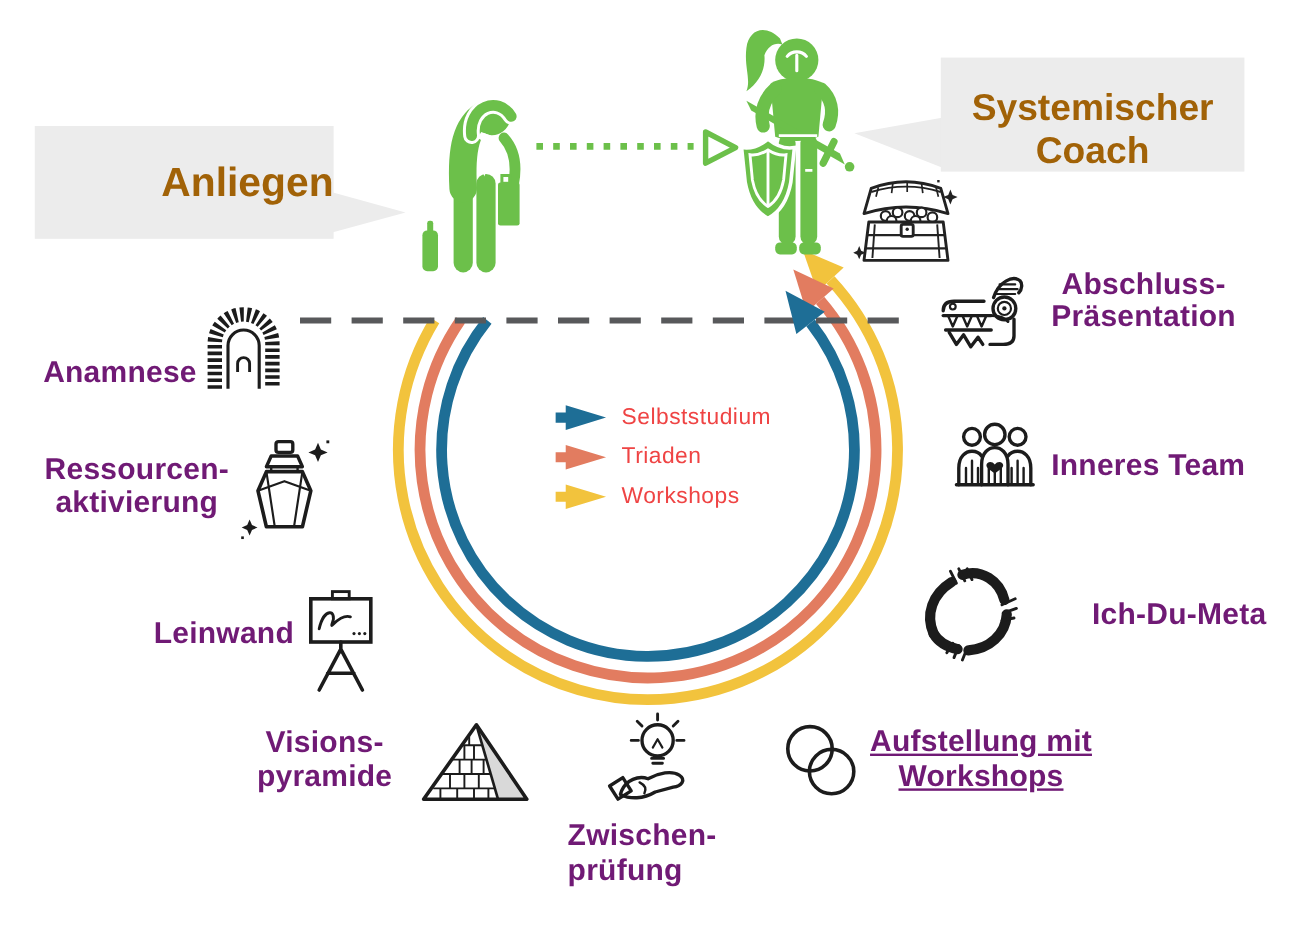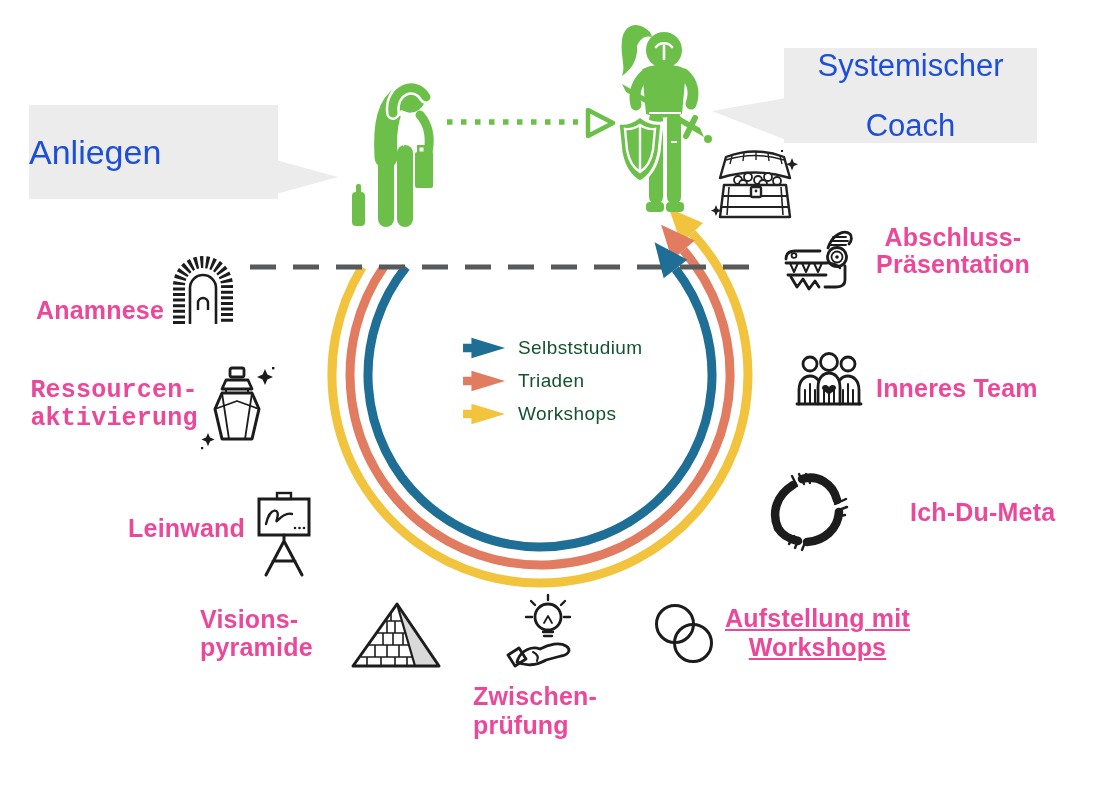--- a/index.html
+++ b/index.html
@@ -2,43 +2,43 @@
 <html><head>
 <meta charset="utf-8">
 <style>
   html,body{margin:0;padding:0;background:#fff;}
   .stage{
     position:relative;width:1095px;height:793px;background:#fff;overflow:hidden;
     font-family:"Liberation Sans",sans-serif;color:#1d1d1d;
   }
   .stage svg.art{position:absolute;left:0;top:0;}
   .bubble{
-    position:absolute;background:#ececec;display:flex;align-items:center;justify-content:space-between;
-    font-weight:400;text-align:center;color:#1d4ed8;
+    position:absolute;background:#ececec;display:flex;align-items:center;justify-content:flex-end;
+    font-weight:700;text-align:center;color:#a16207;
   }
   .bubble-client{left:29px;top:105px;width:249px;height:94px;font-size:34px;}
   .bubble-coach{left:784px;top:48px;width:253px;height:95px;font-size:31px;line-height:1.14;flex-direction:column;}
   .lbl{
-    position:absolute;font-weight:700;font-size:25px;line-height:28px;color:#ec4899;
+    position:absolute;font-weight:700;font-size:25px;line-height:28px;color:#701a75;
     letter-spacing:.2px;
   }
   .lbl span{display:block;}
   .lbl-anamnese{left:14px;top:272px;width:150px;text-align:right;white-space:nowrap;margin-top:24px;}
-  .lbl-ressourcen{left:24px;top:377px;width:180px;text-align:center;font-family:Liberation Mono, monospace;}
+  .lbl-ressourcen{left:24px;top:377px;width:180px;text-align:center;}
   .lbl-leinwand{left:96px;top:514px;width:149px;text-align:right;white-space:nowrap;}
-  .lbl-visions{left:200px;top:605px;width:141px;}
+  .lbl-visions{left:200px;top:605px;width:141px;text-align:center;}
   .lbl-zwischen{left:473px;top:682px;width:156px;text-align:left;line-height:29px;}
   .lbl-tetralemma{left:710px;top:604px;width:215px;text-align:center;line-height:29px;text-decoration:underline;}
   .lbl-ichdumeta{left:866px;top:498px;width:200px;white-space:nowrap;margin-left:44px;}
   .lbl-team{left:876px;top:374px;width:200px;white-space:nowrap;}
   .lbl-abschluss{left:853px;top:224px;width:200px;text-align:center;line-height:27px;}
   .legend{position:absolute;left:462px;top:334px;}
   .legend-row{display:flex;align-items:center;height:27px;margin-bottom:6px;}
   .legend-row svg{display:block;}
-  .legend-label{margin-left:11px;font-size:19px;font-weight:400;color:#14532d;letter-spacing:.4px;}
+  .legend-label{margin-left:11px;font-size:19px;font-weight:400;color:#ef4444;letter-spacing:.4px;}
 </style>
 </head>
 <body>
 
 <div class="stage">
 
   <svg class="art" width="1095" height="793" viewBox="0 0 1095 793">
 
     <polygon points="276,160 338,177 276,194" fill="#ececec"></polygon>
     <polygon points="786,98 712,111 786,140" fill="#ececec"></polygon>

